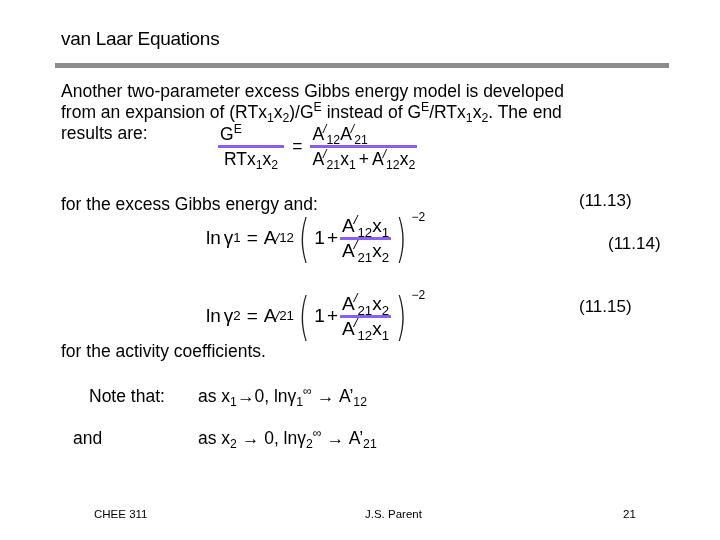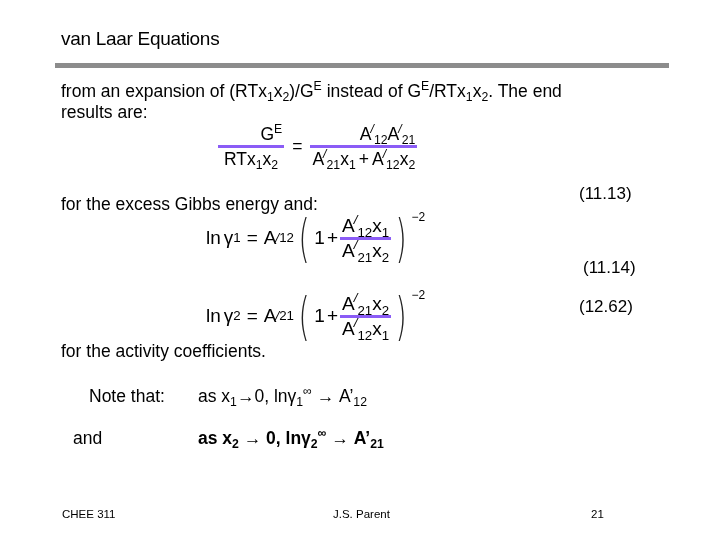--- a/index.html
+++ b/index.html
@@ -8,52 +8,53 @@
   .abs { position: absolute; }
   .title { left: 61px; top: 22px; font-size: 19px; line-height: 34px; letter-spacing: -0.3px; }
   .title-rule { left: 55px; top: 63px; width: 614px; height: 5px; background: #8c8c8c; }
   .body-text { font-size: 17.5px; line-height: 21px; }
   .para { left: 61px; top: 81px; width: 620px; }
   sub, sup { font-size: 70%; line-height: 0; }
   sub { vertical-align: -0.35em; }
   sup { vertical-align: 0.55em; }
   .eqnum { font-size: 17px; }
   
-  .frac { display: inline-flex; flex-direction: column; align-items: flex-end; vertical-align: middle; }
+  .frac { display: inline-flex; flex-direction: column; align-items: flex-start; vertical-align: middle; }
   .frac .num { padding: 0 2px 1px; line-height: 20px; }
   .frac .den { padding: 1px 2px 0; line-height: 20px; border-top: 3px solid #8b5cf6; }
   .eq { font-size: 17.5px; white-space: nowrap; display: flex; align-items: center; }
   .prime { font-size: 70%; vertical-align: 0.55em; line-height: 0; margin-left: -1px; font-style: italic; }
   .paren { font-size: 52px; font-weight: 100; line-height: 52px; transform: scaleX(0.55); display: inline-block; font-family: "DejaVu Sans", sans-serif; color: #222; }
   .exp { align-self: flex-start; font-size: 12px; margin-top: -2px; }
-  .footer { font-size: 11.5px; top: 508px; }
+  .footer { font-size: 11.5px; top: 508px; margin-left: 32px; }
 </style>
 </head>
 <body>
 
 <div class="abs title">van Laar Equations</div>
 <div class="abs title-rule"></div>
 
 <div class="abs body-text para">
+  <div>Another two-parameter excess Gibbs energy model is developed</div>
   <div><span>from an expansion of (RTx</span><sub>1</sub><span>x</span><sub>2</sub><span>)/G</span><sup>E</sup><span> instead of G</span><sup>E</sup><span>/RTx</span><sub>1</sub><span>x</span><sub>2</sub><span>.  The end</span></div>
   <div>results are:</div>
 </div>
 
 <div class="abs eq" style="left:218px; top:124px;">
   <span class="frac">
     <span class="num"><span>G</span><sup>E</sup></span>
     <span class="den" style="padding:1px 6px 0;"><span>RTx</span><sub>1</sub><span>x</span><sub>2</sub></span>
   </span>
   <span style="margin:0 8px;">=</span>
   <span class="frac">
     <span class="num"><span>A</span><span class="prime">/</span><sub>12</sub><span>A</span><span class="prime">/</span><sub>21</sub></span>
     <span class="den"><span>A</span><span class="prime">/</span><sub>21</sub><span>x</span><sub>1</sub><span style="margin:0 3px;">+</span><span>A</span><span class="prime">/</span><sub>12</sub><span>x</span><sub>2</sub></span>
   </span>
 </div>
-<div class="abs eqnum" style="left:579px; top:184px;">(11.13)</div>
+<div class="abs eqnum" style="left:579px; top:191px;">(11.13)</div>
 
 <div class="abs body-text" style="left:61px; top:194px;">for the excess Gibbs energy and:</div>
 
 <div class="abs eq" style="left:206px; top:212px; font-size:19px;">
   <span>ln</span>
     <span style="margin-left:3px;">γ</span>
     <sub>1</sub>
   <span style="margin:0 6px;">=</span>
   <span>A</span>
     <span class="prime">/</span>
@@ -61,45 +62,45 @@
   <span class="paren">(</span>
   <span>1</span>
     <span style="margin:0 2px;">+</span>
   <span class="frac">
     <span class="num"><span>A</span><span class="prime">/</span><sub>12</sub><span>x</span><sub>1</sub></span>
     <span class="den"><span>A</span><span class="prime">/</span><sub>21</sub><span>x</span><sub>2</sub></span>
   </span>
   <span class="paren">)</span>
   <span class="exp">−2</span>
 </div>
-<div class="abs eqnum" style="left:583px; top:234px;margin-top:24px;">(11.14)</div>
+<div class="abs eqnum" style="left:608px; top:234px;">(11.14)</div>
 
 <div class="abs eq" style="left:206px; top:290px; font-size:19px;">
   <span>ln</span>
     <span style="margin-left:3px;">γ</span>
     <sub>2</sub>
   <span style="margin:0 6px;">=</span>
   <span>A</span>
     <span class="prime">/</span>
     <sub>21</sub>
   <span class="paren">(</span>
   <span>1</span>
     <span style="margin:0 2px;">+</span>
   <span class="frac">
     <span class="num"><span>A</span><span class="prime">/</span><sub>21</sub><span>x</span><sub>2</sub></span>
     <span class="den"><span>A</span><span class="prime">/</span><sub>12</sub><span>x</span><sub>1</sub></span>
   </span>
   <span class="paren">)</span>
   <span class="exp">−2</span>
 </div>
-<div class="abs eqnum" style="left:579px; top:297px;">(12.62)</div>
+<div class="abs eqnum" style="left:579px; top:297px;">(11.15)</div>
 
 <div class="abs body-text" style="left:61px; top:341px;">for the activity coefficients.</div>
 
 <div class="abs body-text" style="left:89px; top:386px;">Note that:</div>
 <div class="abs body-text" style="left:198px; top:386px;"><span>as x</span><sub>1</sub><span>→0, lnγ</span><sub>1</sub><sup>∞</sup><span> → A’</span><sub>12</sub></div>
 
 <div class="abs body-text" style="left:73px; top:428px;">and</div>
-<div class="abs body-text" style="left:198px; top:428px;font-weight:bold;"><span>as x</span><sub>2</sub><span> → 0, lnγ</span><sub>2</sub><sup>∞</sup><span> → A’</span><sub>21</sub></div>
+<div class="abs body-text" style="left:198px; top:428px;"><span>as x</span><sub>2</sub><span> → 0, lnγ</span><sub>2</sub><sup>∞</sup><span> → A’</span><sub>21</sub></div>
 
 <div class="abs footer" style="left:62px;">CHEE 311</div>
 <div class="abs footer" style="left:333px;">J.S. Parent</div>
 <div class="abs footer" style="left:591px;">21</div>
 
 </body></html>

